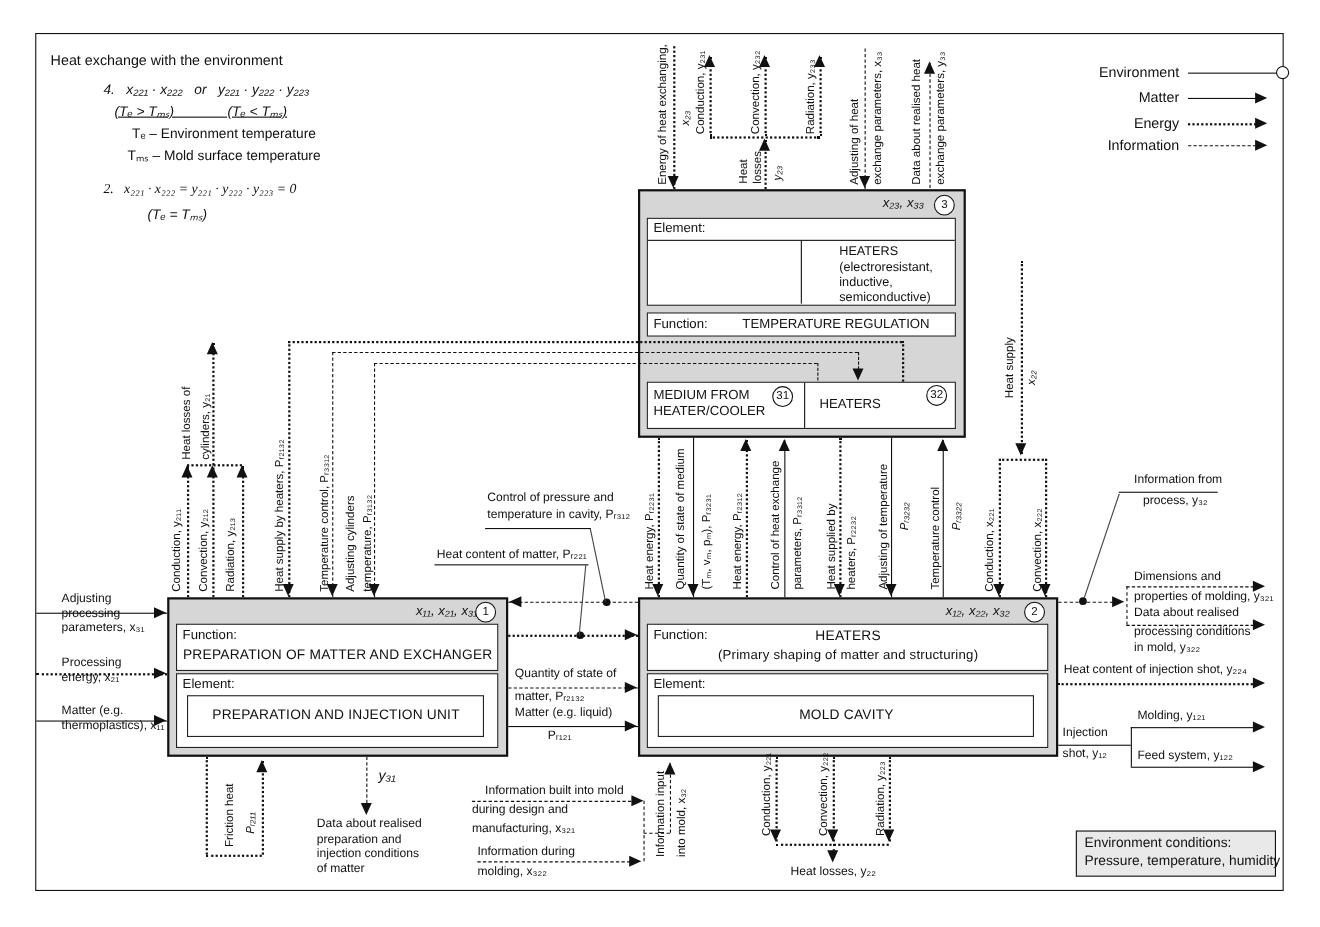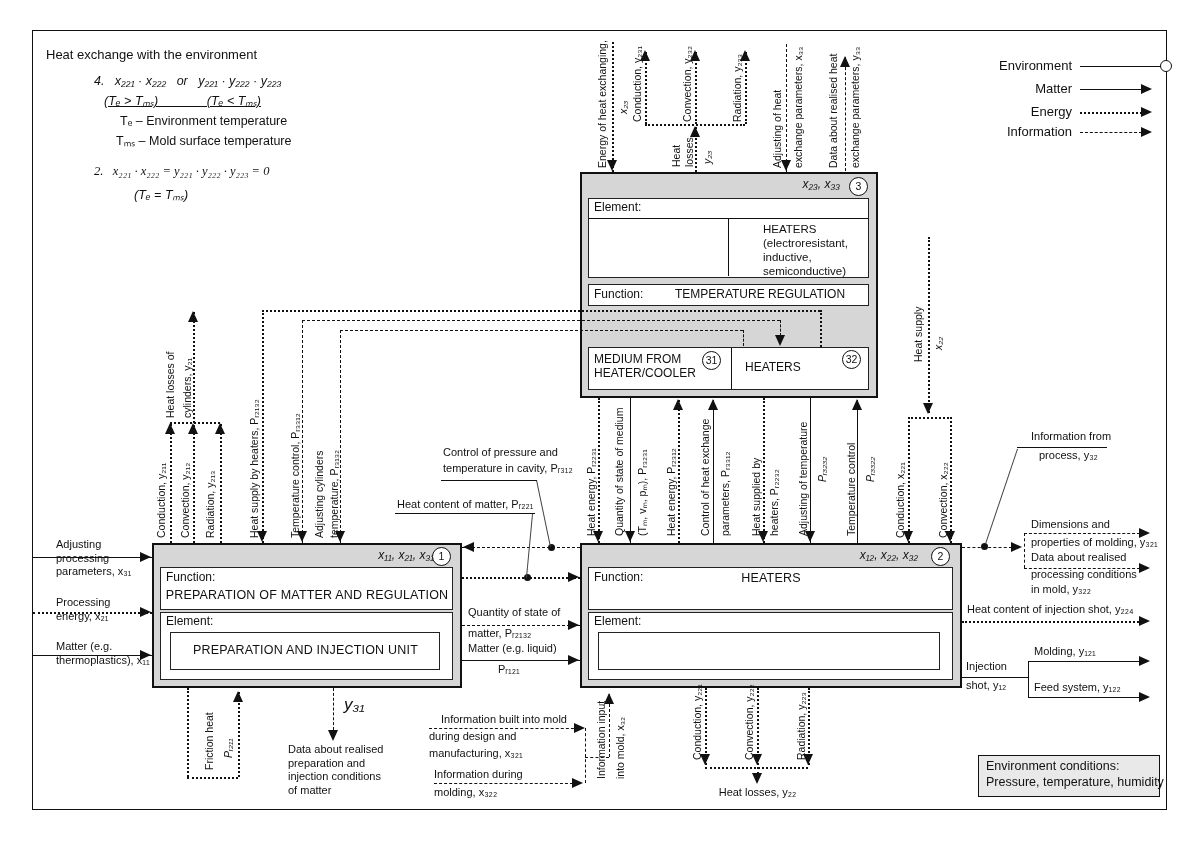--- a/index.html
+++ b/index.html
@@ -153,21 +153,21 @@
   <div class="hl" style="left:33px;top:655px;width:119px;"></div>
     <i class="arr" style="left:140px;top:650px;"></i>
   <div class="lb" style="left:56px;top:640px;">Matter (e.g.
 thermoplastics), x₁₁</div>
 
   <div class="blk" style="left:152px;top:543px;width:306px;height:141px;"></div>
   <div class="lb it rt" style="left:242px;top:549px;width:192px;font-size:12px;text-align:right;">x₁₁, x₂₁, x₃₁</div>
   <div class="circ" style="left:432px;top:547px;">1</div>
   <div class="wbx" style="left:160px;top:567px;width:291px;height:41px;"></div>
   <div class="blab" style="left:166px;top:570px;">Function:</div>
-  <div class="bname" style="left:160px;top:588px;width:294px;">PREPARATION OF MATTER AND REGULATION</div>
+  <div class="bname" style="left:160px;top:588px;width:294px;">PREPARATION OF MATTER AND EXCHANGER</div>
   <div class="wbx" style="left:160px;top:612px;width:291px;height:66px;"></div>
   <div class="blab" style="left:166px;top:614px;">Element:</div>
   <div class="wbx" style="left:170px;top:632px;width:268px;height:36px;border-width:1.2px;"></div>
   <div class="bname" style="left:170px;top:643px;width:271px;">PREPARATION AND INJECTION UNIT</div>
 
   <div class="hd" style="left:462px;top:547px;width:118px;"></div>
     <i class="al" style="left:463px;top:542px;"></i>
   <div class="dot" style="left:548px;top:544px;"></div>
   <div class="ln" style="left:537px;top:480px;width:68px;transform:rotate(78.2deg);"></div>
   <div class="hl" style="left:441px;top:480px;width:96px;border-top-width:1.2px;"></div>
@@ -226,23 +226,25 @@
     <i class="ad" style="left:945px;top:531px;"></i>
   <div class="vt" style="left:894px;top:538px;">Conduction, x₂₂₁</div>
   <div class="vt" style="left:937px;top:538px;">Convection, x₂₂₂</div>
 
   <div class="blk" style="left:580px;top:543px;width:378px;height:141px;"></div>
   <div class="lb it rt" style="left:700px;top:549px;width:218px;font-size:12px;">x₁₂, x₂₂, x₃₂</div>
   <div class="circ" style="left:931px;top:547px;">2</div>
   <div class="wbx" style="left:588px;top:567px;width:363px;height:41px;"></div>
   <div class="blab" style="left:594px;top:570px;">Function:</div>
   <div class="bname" style="left:588px;top:571px;width:366px;">HEATERS</div>
+  <div class="bname" style="left:588px;top:588px;width:366px;font-size:12px;">(Primary shaping of matter and structuring)</div>
   <div class="wbx" style="left:588px;top:612px;width:363px;height:66px;"></div>
   <div class="blab" style="left:594px;top:614px;">Element:</div>
   <div class="wbx" style="left:598px;top:632px;width:340px;height:36px;border-width:1.2px;"></div>
+  <div class="bname" style="left:598px;top:643px;width:343px;">MOLD CAVITY</div>
 
   <div class="hd" style="left:962px;top:547px;width:50px;"></div>
     <i class="arr" style="left:1011px;top:542px;"></i>
   <div class="dot" style="left:981px;top:543px;"></div>
   <div class="ln" style="left:1018px;top:449px;width:100px;transform:rotate(108.6deg);"></div>
   <div class="hl" style="left:1017px;top:447px;width:90px;border-top-width:1.2px;"></div>
   <div class="lb" style="left:1031px;top:430px;">Information from</div>
   <div class="lb" style="left:1039px;top:449px;">process, y₃₂</div>
   <div class="vd" style="left:1024px;top:533px;height:35px;"></div>
   <div class="hd" style="left:1024px;top:533px;width:116px;"></div>
@@ -269,21 +271,21 @@
   <div class="lb" style="left:1034px;top:681px;">Feed system, y₁₂₂</div>
 
   <div class="ve" style="left:187px;top:688px;height:89px;"></div>
   <div class="he" style="left:187px;top:777px;width:51px;"></div>
   <div class="ve" style="left:238px;top:692px;height:85px;"></div>
     <i class="au" style="left:233px;top:691px;"></i>
   <div class="vt" style="left:203px;top:770px;">Friction heat</div>
   <div class="vt it" style="left:222px;top:758px;">Pᵣ₂₁₁</div>
   <div class="vd" style="left:333px;top:688px;height:42px;"></div>
     <i class="ad" style="left:328px;top:730px;"></i>
-  <div class="lb it" style="left:344px;top:698px;font-size:17px;">y₃₁</div>
+  <div class="lb it" style="left:344px;top:698px;font-size:13px;">y₃₁</div>
   <div class="lb" style="left:288px;top:743px;">Data about realised
 preparation and
 injection conditions
 of matter</div>
 
   <div class="hd" style="left:429px;top:728px;width:150px;"></div>
     <i class="arr" style="left:574px;top:723px;"></i>
   <div class="lb" style="left:429px;top:713px;margin-left:12px;">Information built into mold</div>
   <div class="lb" style="left:429px;top:730px;">during design and</div>
   <div class="lb" style="left:429px;top:747px;">manufacturing, x₃₂₁</div>

